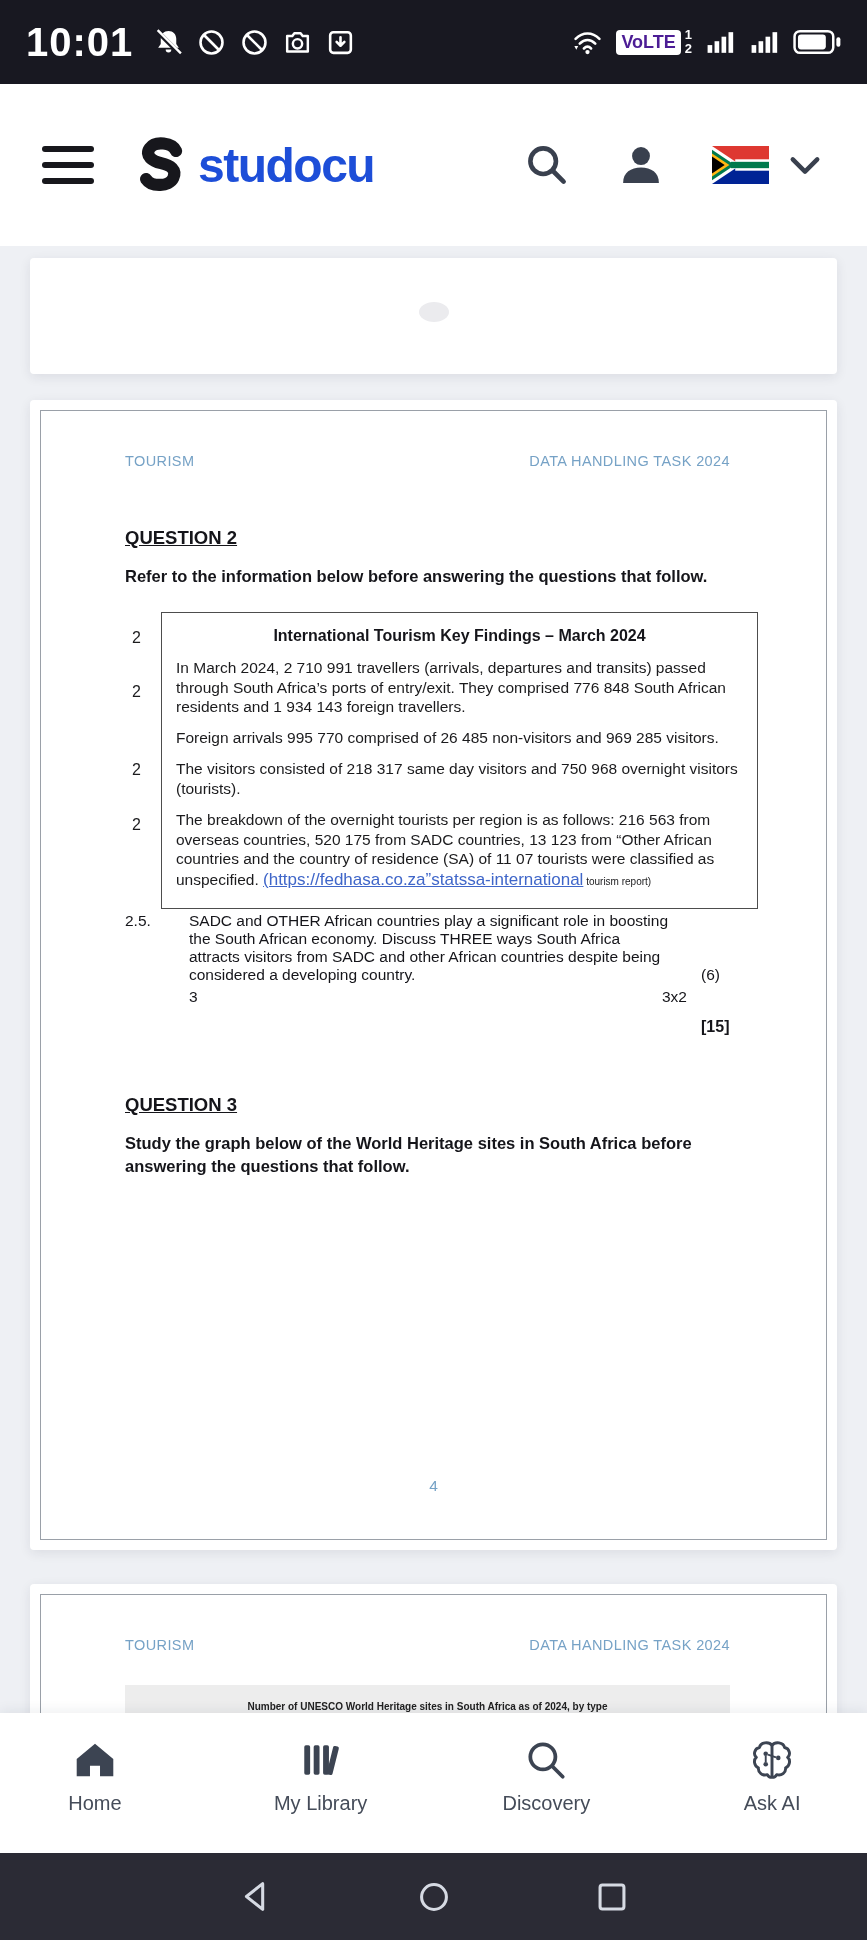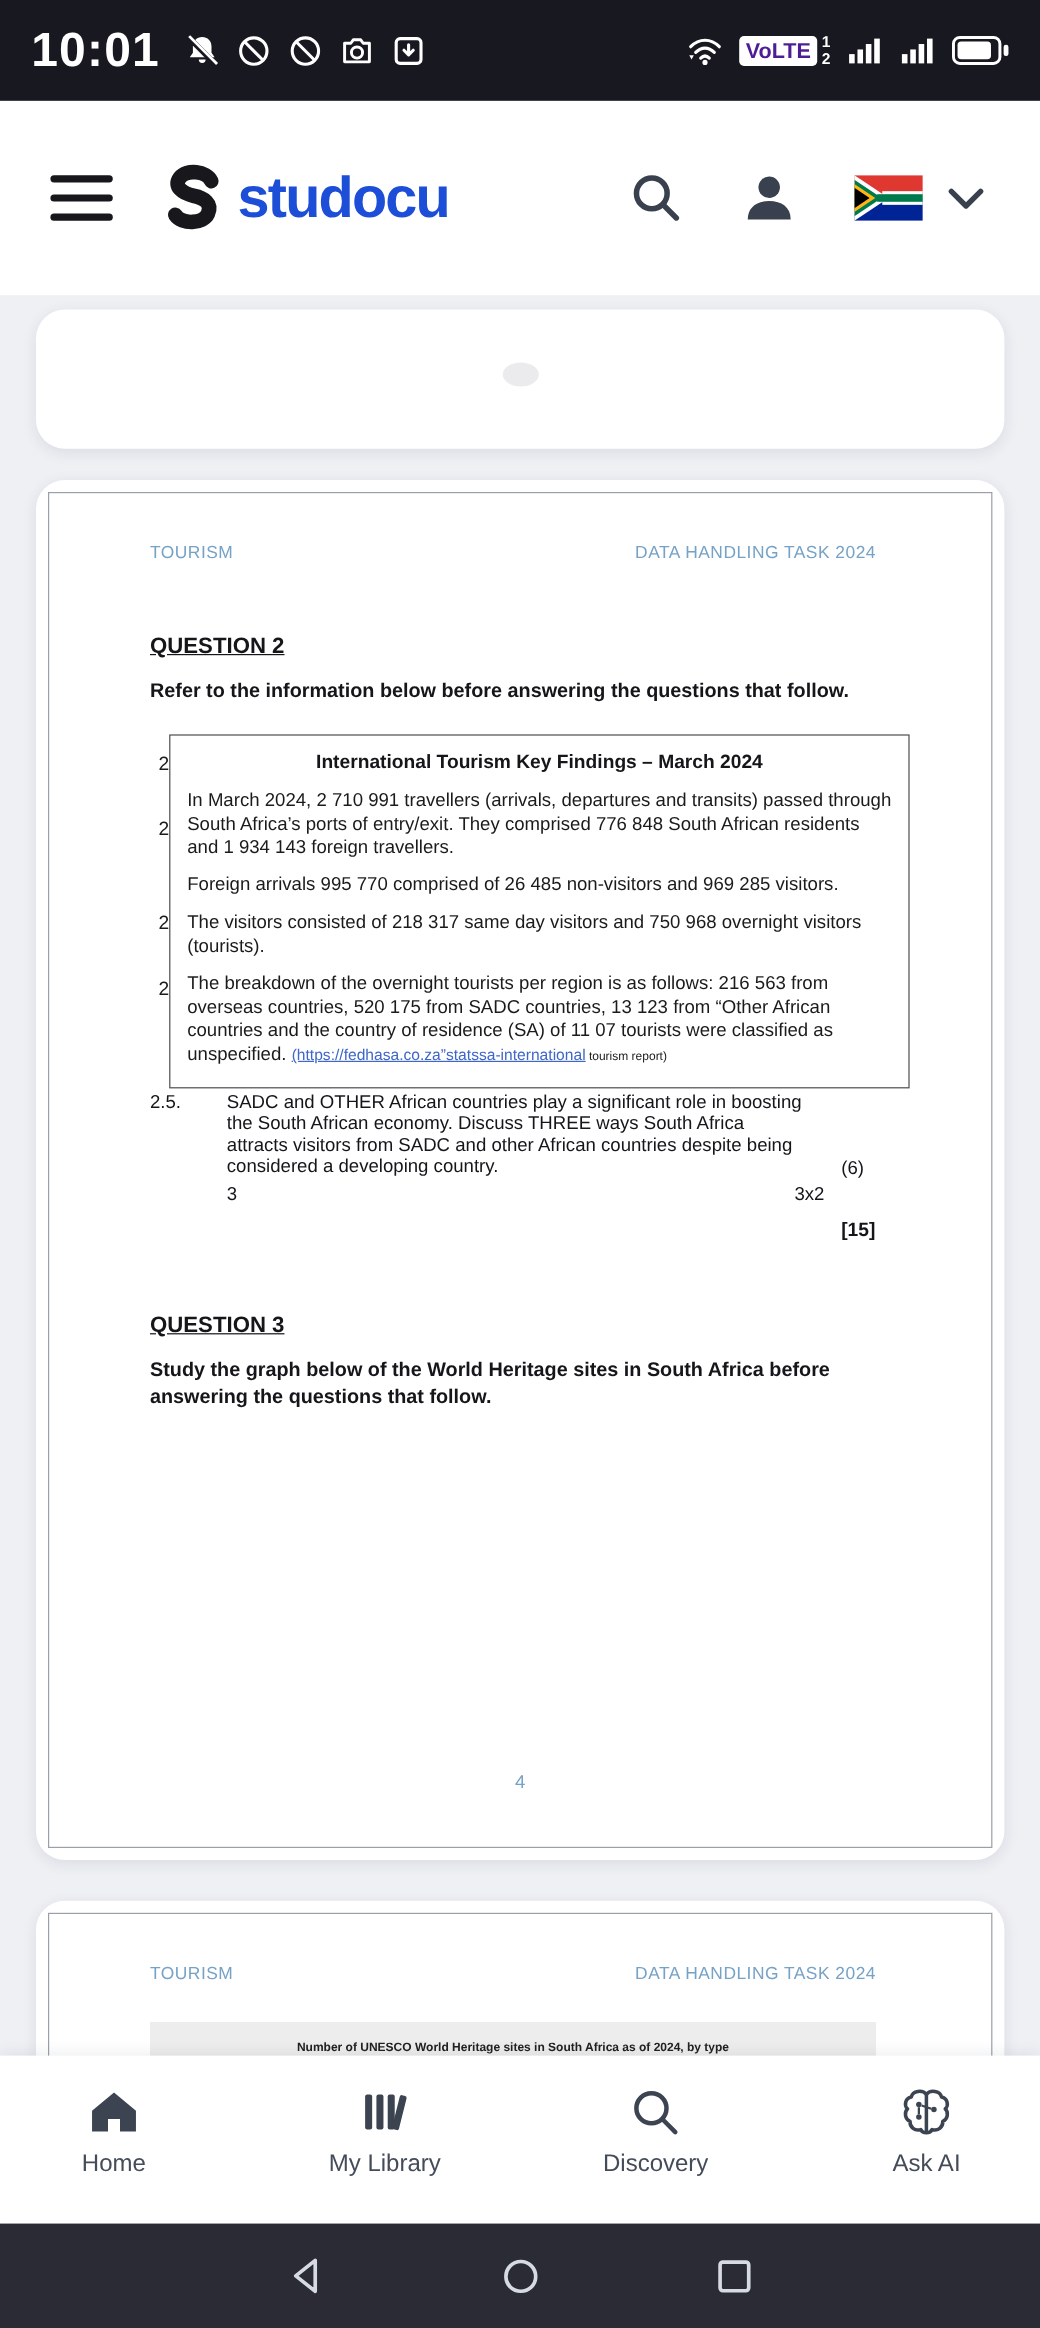--- a/index.html
+++ b/index.html
@@ -37,45 +37,45 @@
   .logo-text { font-size:48px; font-weight:800; color:#1d4ed8; letter-spacing:-1.5px; }
   .header-actions { margin-left:auto; display:flex; align-items:center; gap:48px; }
   .icon-btn svg { width:46px; height:46px; display:block; color:#39404e; }
   .flag-select { display:flex; align-items:center; gap:16px; }
   .flag-select .flag svg { width:57px; height:38px; display:block; }
   .flag-select .chev svg { width:40px; height:40px; display:block; color:#39404e; }
 
   
   .scroll-area { position:absolute; top:246px; left:0; right:0; bottom:0; }
   .card {
-    background:#fff; border-radius:24px; margin:0 30px;
+    background:#fff; border-radius:4px; margin:0 30px;
     box-shadow:0 3px 12px rgba(30,35,60,0.09);
   }
   .card-prev { height:116px; margin-top:12px; position:relative; overflow:hidden; }
   .smudge { width:30px; height:20px; background:#ebebee; border-radius:50%; margin:44px auto 0; }
   .card-main { margin-top:26px; height:1150px; padding:10px; }
   .card-next { margin-top:34px; height:186px; padding:10px; border-bottom-left-radius:0; border-bottom-right-radius:0; }
   .page-border {
     border:1px solid #9aa0a8; height:100%; position:relative;
     padding:42px 96px 0 84px;
   }
   .doc-header {
     display:flex; justify-content:space-between;
     color:var(--accent-blue, #76a2c6); font-size:14.5px; letter-spacing:0.4px;
   }
   .q-title { margin-top:58px; font-size:18.5px; font-weight:700; text-decoration:underline; color:#15151a; }
   .q-intro { margin-top:16px; font-size:16.5px; font-weight:700; color:#15151a; max-width:612px; line-height:1.38; }
 
   .info-box-wrap { position:relative; margin-left:16px; width:617px; margin-top:24px; }
   .clip-num { position:absolute; left:-9px; z-index:0; font-size:16px; color:#1b1b1d; }
   .cn1 { top:17px; } .cn2 { top:71px; } .cn3 { top:149px; } .cn4 { top:204px; }
-  .info-box { position:relative; z-index:1; background:#fff; border:1px solid #4d4d4d; padding:12px 14px 6px; }
+  .info-box { position:relative; z-index:1; background:#fff; border:1px solid #4d4d4d; padding:12px 14px 6px;margin-left:20px; }
   .box-title { text-align:center; font-weight:700; font-size:16px; margin:2px 0 13px; color:#15151a; }
   .info-box p { margin:0 0 11px; font-size:15.5px; line-height:1.28; color:#1b1b1d; }
-  .box-link { font-size:13px; color:var(--link-blue, #3f66c9); text-decoration:underline; }
+  .box-link { font-size:17px; color:var(--link-blue, #3f66c9); text-decoration:underline; }
   .box-link-suffix { font-size:10px; color:#1b1b1d; }
 
   .q25 { display:grid; grid-template-columns:64px 498px 1fr; margin-top:3px; color:#15151a; font-size:15.5px; }
   .q25-num { grid-row:1; grid-column:1; }
   .q25-text { grid-row:1; grid-column:2; line-height:1.17; max-width:480px; }
   .q25-marks { grid-row:1; grid-column:3; align-self:end; padding-left:14px; }
   .q25-subrow { grid-row:2; grid-column:2; display:flex; justify-content:space-between; margin-top:4px; }
   .q25-total { grid-row:3; grid-column:3; font-weight:700; padding-left:14px; margin-top:12px; font-size:16px; }
 
   .q3-title-block { }

